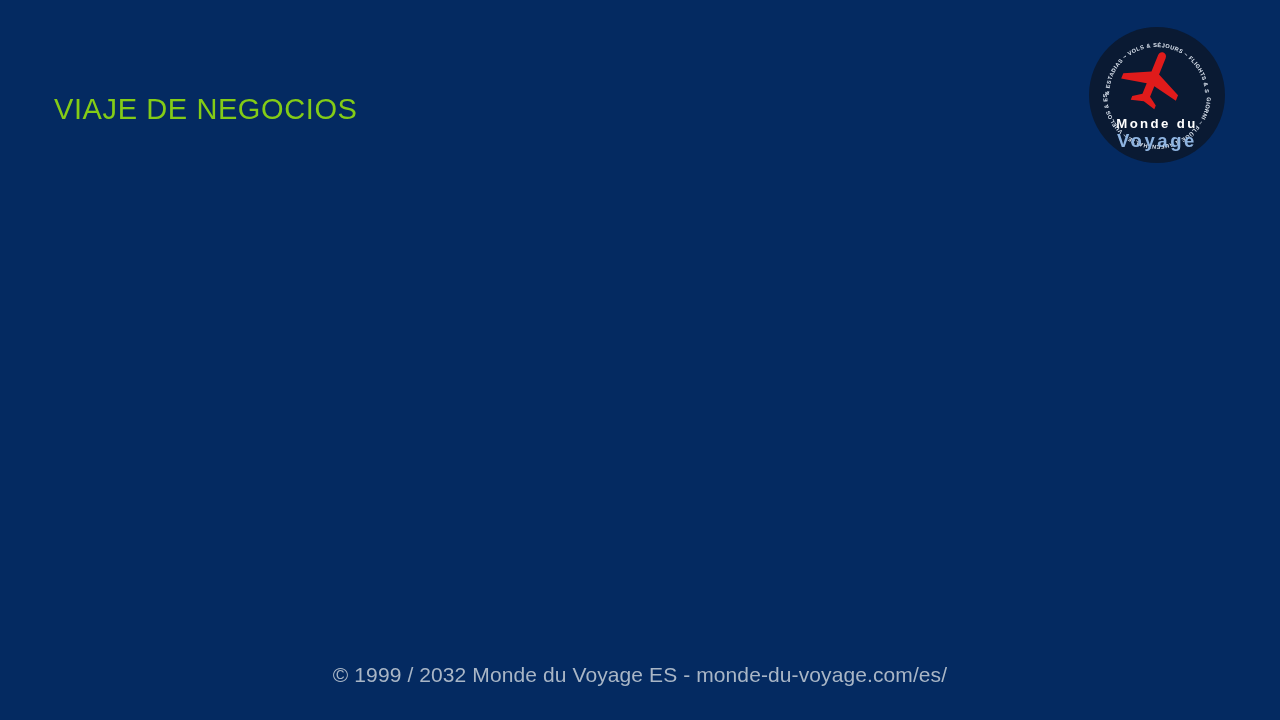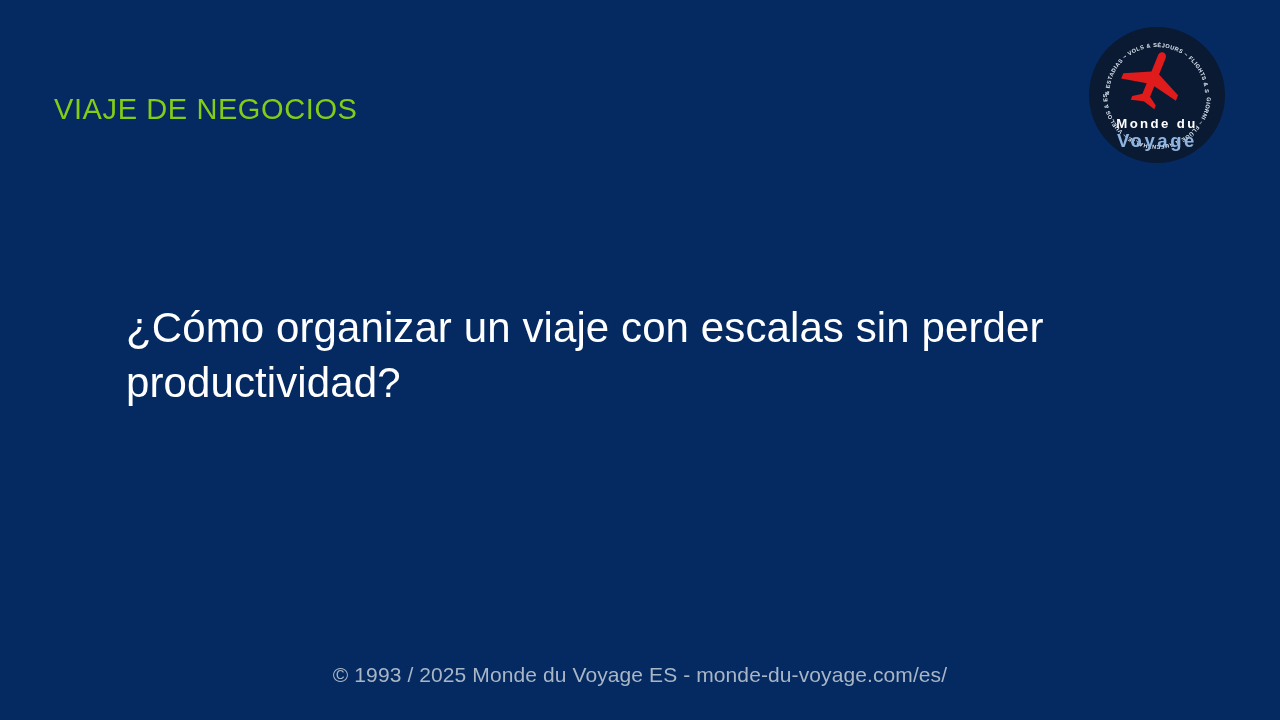--- a/index.html
+++ b/index.html
@@ -94,23 +94,22 @@
     fill: #8fb4e0;
   }
 </style>
 </head>
 <body>
 
 <div class="slide">
 
   <div class="kicker">VIAJE DE NEGOCIOS</div>
 
-  <div class="headline">¿Cómo organizar un viaje con escalas sin perder productividad?</div>
 
-  <div class="footer">© 1993 / 2025 Monde du Voyage ES - monde-du-voyage.com/es/</div>
+  <div class="footer">© 1999 / 2032 Monde du Voyage ES - monde-du-voyage.com/es/</div>
 
   <div class="logo">
     <svg viewBox="0 0 136 136" xmlns="http://www.w3.org/2000/svg">
       <defs>
         <path id="arcTop" d="M 20 68 A 48 48 0 0 1 116 68"></path>
         <path id="arcBottom" d="M 118 68 A 50 50 0 0 1 18 68"></path>
       </defs>
 
       <circle cx="68" cy="68" r="68" fill="#0a1a33"></circle>
 

